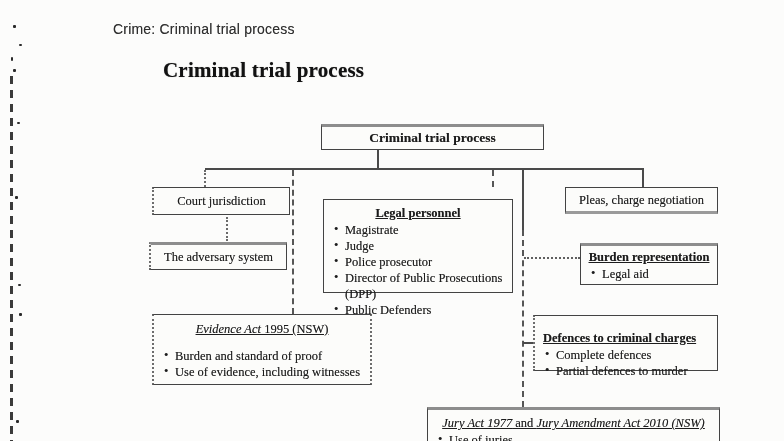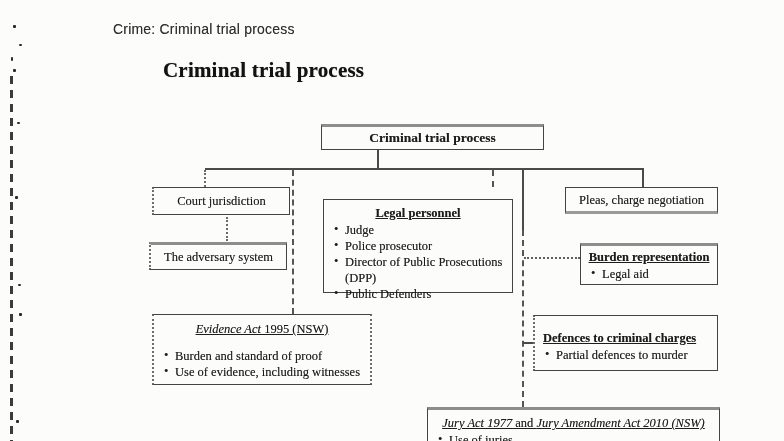--- a/index.html
+++ b/index.html
@@ -94,20 +94,21 @@
     <span>Court jurisdiction</span>
   </div>
 
   <div class="box center t-gray l-dot" style="left:149px;top:242px;width:138px;height:28px;">
     <span>The adversary system</span>
   </div>
 
   <div class="box" style="left:323px;top:187px;width:190px;height:94px;padding:2px 2px;margin-top:12px;">
     <span class="box-title-c">Legal personnel</span>
     <ul class="blt">
+      <li>Magistrate</li>
       <li>Judge</li>
       <li>Police prosecutor</li>
       <li>Director of Public Prosecutions (DPP)</li>
       <li>Public Defenders</li>
     </ul>
   </div>
 
   <div class="box center b-gray" style="left:565px;top:187px;width:153px;height:27px;">
     <span>Pleas, charge negotiation</span>
   </div>
@@ -123,20 +124,21 @@
     <span class="box-title-c" style="font-weight:normal;"><span class="act">Evidence Act</span><span> 1995 (NSW)</span></span>
     <ul class="blt" style="margin-top:11px;">
       <li>Burden and standard of proof</li>
       <li>Use of evidence, including witnesses</li>
     </ul>
   </div>
 
   <div class="box l-dot" style="left:533px;top:315px;width:185px;height:56px;padding:14px 2px;">
     <span class="box-title" style="margin-left:6px;">Defences to criminal charges</span>
     <ul class="blt">
+      <li>Complete defences</li>
       <li>Partial defences to murder</li>
     </ul>
   </div>
 
   <div class="box t-gray" style="left:427px;top:407px;width:293px;height:48px;padding:3px 2px;">
     <span class="box-title-c" style="font-weight:normal;margin-top:2px;"><span class="act">Jury Act 1977</span><span> and </span><span class="act">Jury Amendment Act 2010 (NSW)</span></span>
     <ul class="blt">
       <li>Use of juries</li>
     </ul>
   </div>

